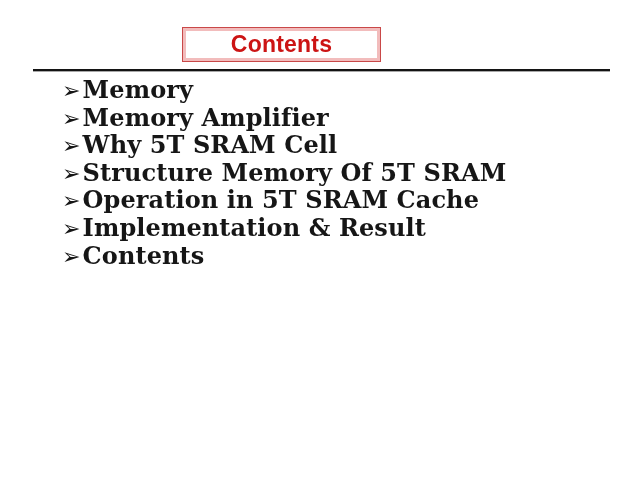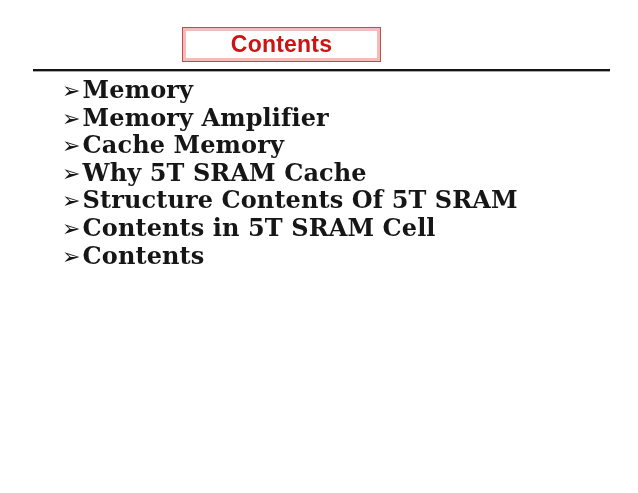--- a/index.html
+++ b/index.html
@@ -77,20 +77,20 @@
 
   <div class="title-box">
     <span class="title-text">Contents</span>
   </div>
 
   <div class="title-rule"></div>
 
   <ul class="contents-list">
       <li><span class="bullet">➢</span><span>Memory</span></li>
       <li><span class="bullet">➢</span><span>Memory Amplifier</span></li>
-      <li><span class="bullet">➢</span><span>Cache Memory</span></li>
-      <li><span class="bullet">➢</span><span>Why 5T SRAM Cache</span></li>
-      <li><span class="bullet">➢</span><span>Structure Contents Of 5T SRAM</span></li>
-      <li><span class="bullet">➢</span><span>Contents in 5T SRAM Cell</span></li>
+      <li><span class="bullet">➢</span><span>Why 5T SRAM Cell</span></li>
+      <li><span class="bullet">➢</span><span>Structure Memory Of 5T SRAM</span></li>
+      <li><span class="bullet">➢</span><span>Operation in 5T SRAM Cache</span></li>
+      <li><span class="bullet">➢</span><span>Implementation &amp; Result</span></li>
       <li><span class="bullet">➢</span><span>Contents</span></li>
     </ul>
 
 </div>
 
 </body></html>

